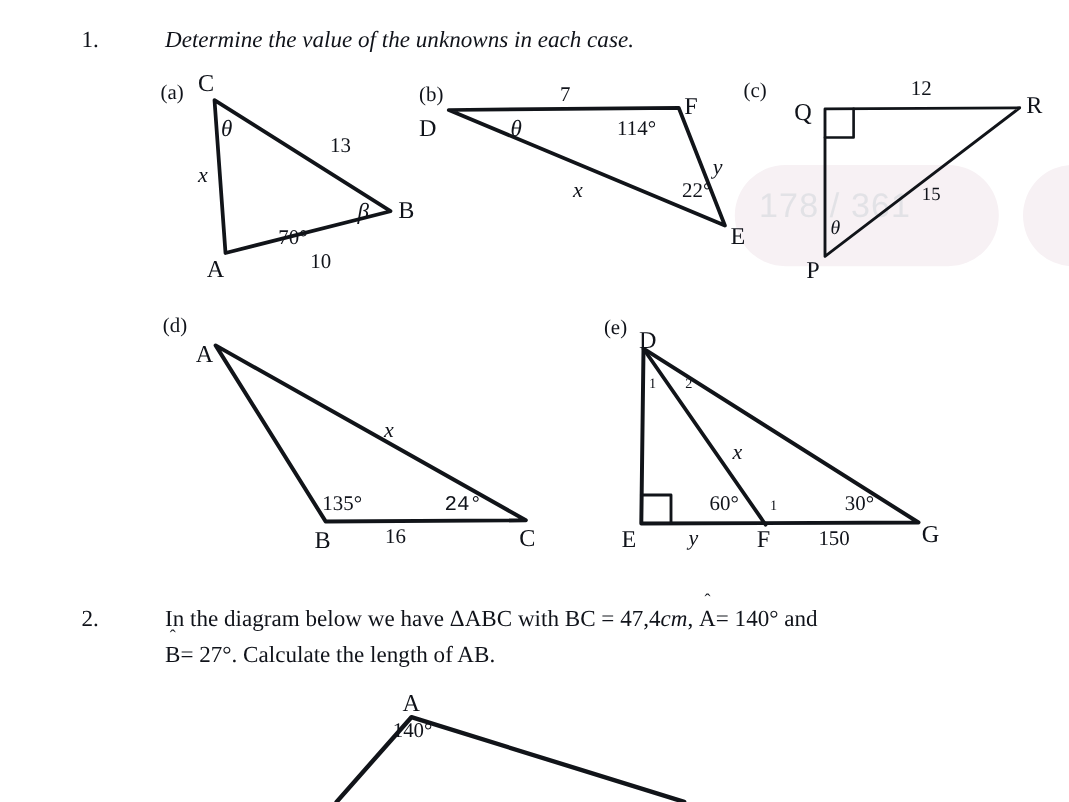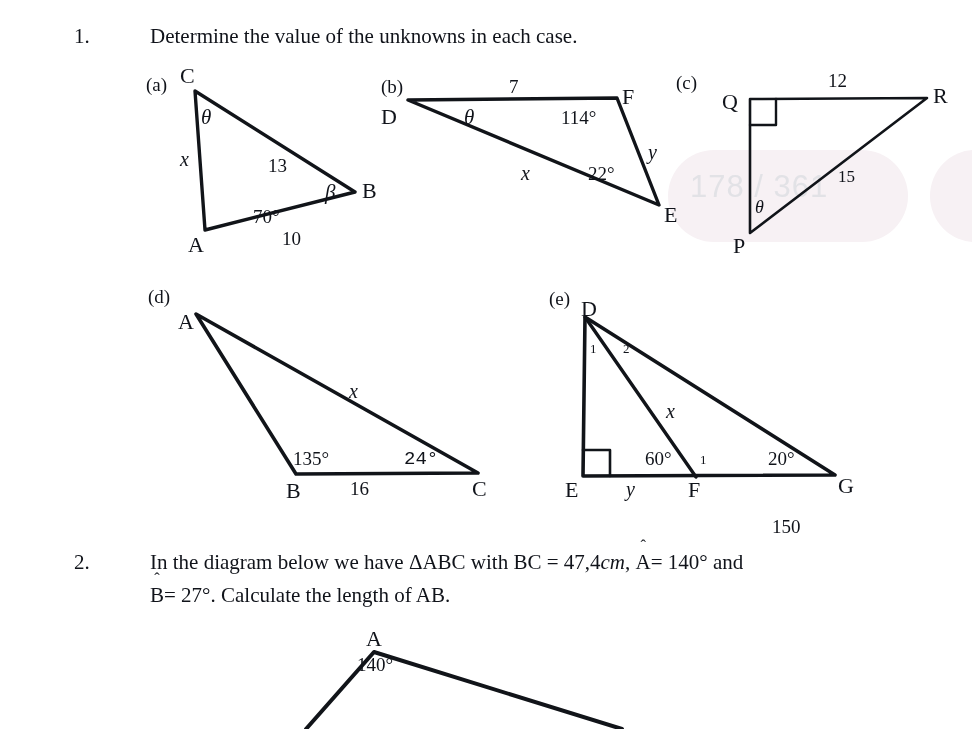--- a/index.html
+++ b/index.html
@@ -98,49 +98,49 @@
 </head>
 <body>
 
 <div id="page">
 
   <div class="wm-blob" style="left:668px; top:150px; width:240px; height:92px;"></div>
   <div class="wm-blob" style="left:930px; top:150px; width:90px; height:92px; border-radius:50%;"></div>
   <div class="wm-text" style="left:690px; top:169px;">178 / 361</div>
 
   <div class="qnum" style="left:74px; top:24px;">1.</div>
-  <div class="qtext" style="left:150px; top:24px;">Determine the value of the unknowns in each case.</div>
+  <div class="qtext" style="left:150px; top:24px;font-style:italic;">Determine the value of the unknowns in each case.</div>
 
   <div class="fig-label" style="left:146px; top:74px;">(a)</div>
   <svg width="972" height="729">
     <polygon class="stroke" stroke-width="3.4" points="195,91 355,192 205,230"></polygon>
   </svg>
   <div class="vert" style="left:180px; top:63px;">C</div>
   <div class="vert" style="left:362px; top:178px;">B</div>
   <div class="vert" style="left:188px; top:232px;">A</div>
   <div class="greek" style="left:201px; top:105px;">θ</div>
   <div class="ital" style="left:180px; top:148px;">x</div>
-  <div class="num" style="left:268px; top:122px;margin-top:33px;">13</div>
+  <div class="num" style="left:300px; top:122px;">13</div>
   <div class="greek" style="left:325px; top:180px;">β</div>
   <div class="num" style="left:205px; top:206px;margin-left:48px;">70°</div>
   <div class="num" style="left:282px; top:228px;">10</div>
 
   <div class="fig-label" style="left:381px; top:76px;">(b)</div>
   <svg width="972" height="729">
     <polygon class="stroke" stroke-width="3.4" points="408,100 617,98 659,205"></polygon>
   </svg>
   <div class="vert" style="left:381px; top:104px;">D</div>
   <div class="vert" style="left:622px; top:84px;">F</div>
   <div class="vert" style="left:664px; top:202px;">E</div>
   <div class="num" style="left:509px; top:76px;">7</div>
   <div class="greek" style="left:464px; top:105px;">θ</div>
   <div class="num" style="left:561px; top:107px;text-align:right;">114°</div>
   <div class="ital" style="left:648px; top:141px;">y</div>
   <div class="ital" style="left:521px; top:162px;">x</div>
-  <div class="num" style="left:588px; top:163px;">22°</div>
+  <div class="num" style="left:620px; top:163px;">22°</div>
 
   <div class="fig-label" style="left:676px; top:72px;">(c)</div>
   <svg width="972" height="729">
     <polygon class="stroke" stroke-width="2.6" points="750,99 927,98 750,233"></polygon>
     <polyline class="stroke" stroke-width="2.4" points="750,125 776,125 776,99"></polyline>
   </svg>
   <div class="vert" style="left:722px; top:89px;">Q</div>
   <div class="vert" style="left:933px; top:83px;">R</div>
   <div class="vert" style="left:733px; top:233px;">P</div>
   <div class="num" style="left:828px; top:70px;">12</div>
@@ -167,23 +167,23 @@
   </svg>
   <div class="vert" style="left:581px; top:296px;">D</div>
   <div class="vert" style="left:565px; top:477px;">E</div>
   <div class="vert" style="left:688px; top:477px;">F</div>
   <div class="vert" style="left:838px; top:473px;">G</div>
   <div class="numsm" style="left:590px; top:341px;">1</div>
   <div class="numsm" style="left:623px; top:341px;">2</div>
   <div class="ital" style="left:666px; top:400px;">x</div>
   <div class="num" style="left:645px; top:448px;">60°</div>
   <div class="numsm" style="left:700px; top:452px;">1</div>
-  <div class="num" style="left:768px; top:448px;">20°</div>
+  <div class="num" style="left:768px; top:448px;">30°</div>
   <div class="ital" style="left:626px; top:478px;">y</div>
-  <div class="num" style="left:772px; top:479px;margin-top:37px;">150</div>
+  <div class="num" style="left:744px; top:479px;">150</div>
 
   <div class="qnum" style="left:74px; top:550px;">2.</div>
 
   <div class="qtext" style="left:150px; top:550px;">
     <span>In the diagram below we have</span>
     <span>ΔABC</span>
     <span>with</span>
     <span>BC = 47,4</span><span class="mi">cm</span><span>,</span>
     <span class="hatwrap"><span class="hat">ˆ</span><span>A</span></span><span>= 140°</span>
     <span>and</span>

